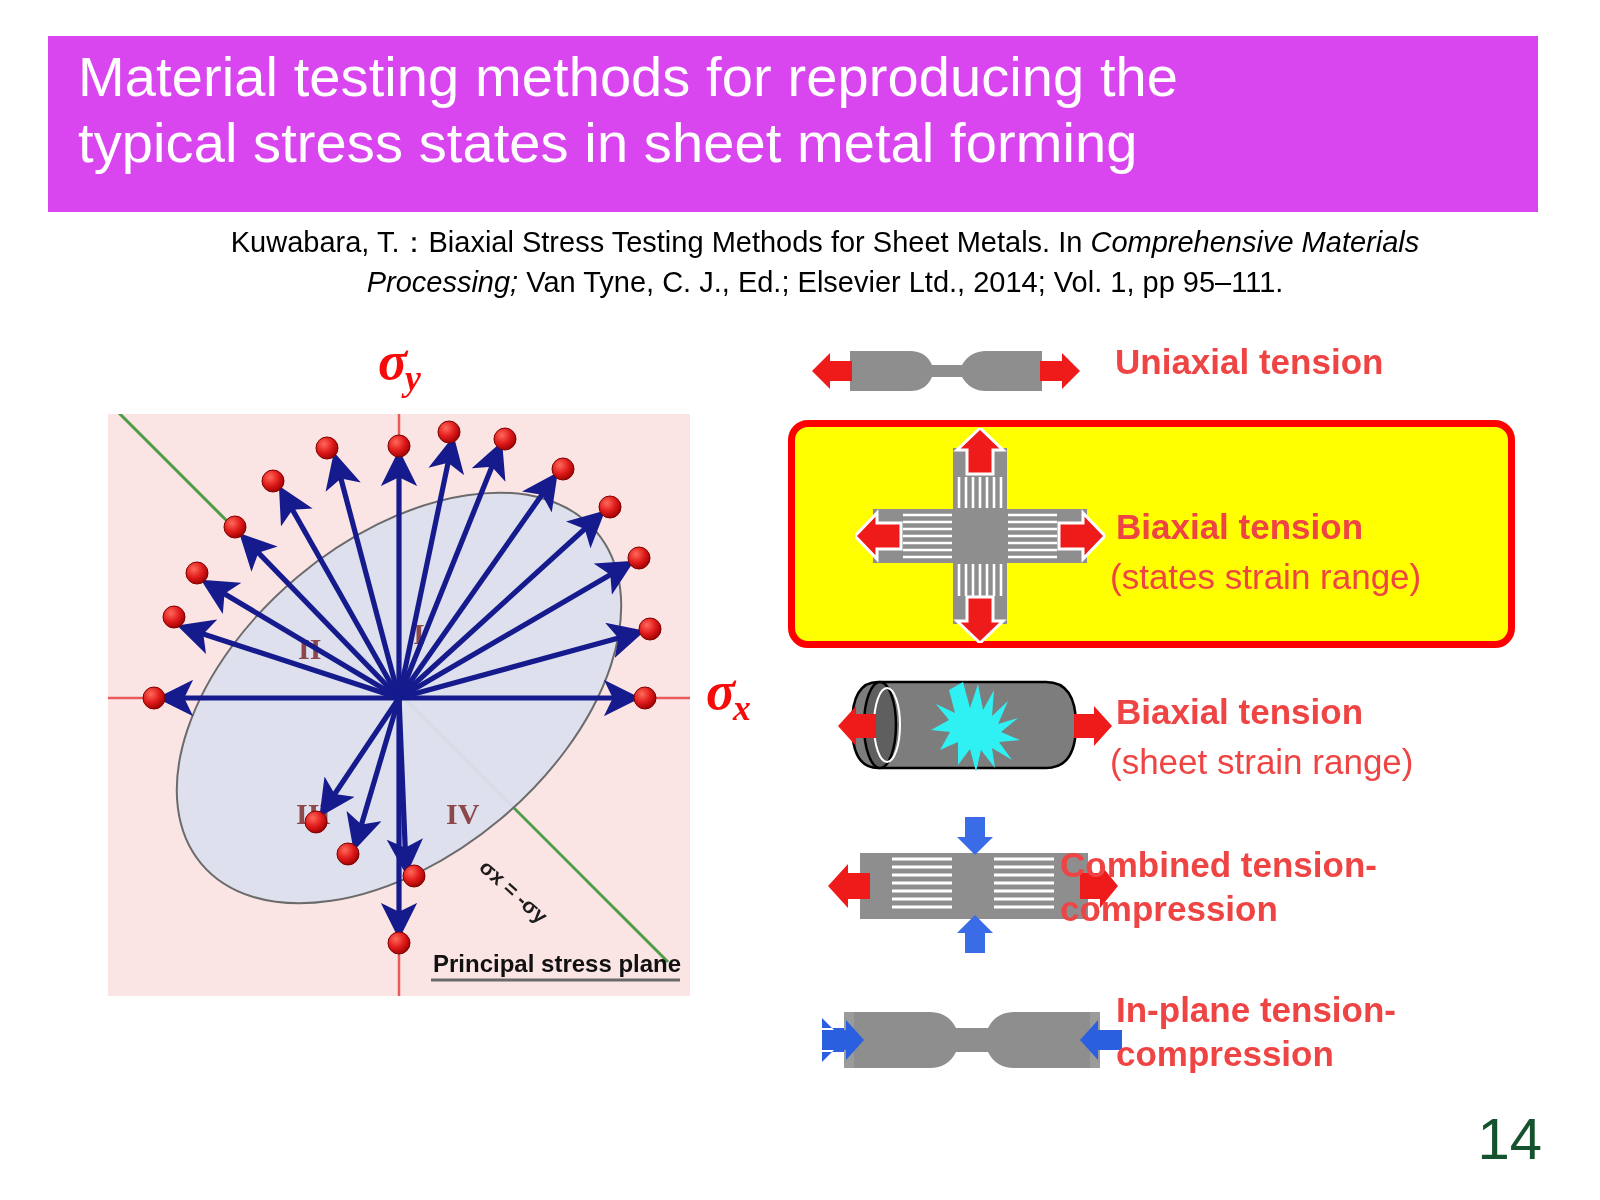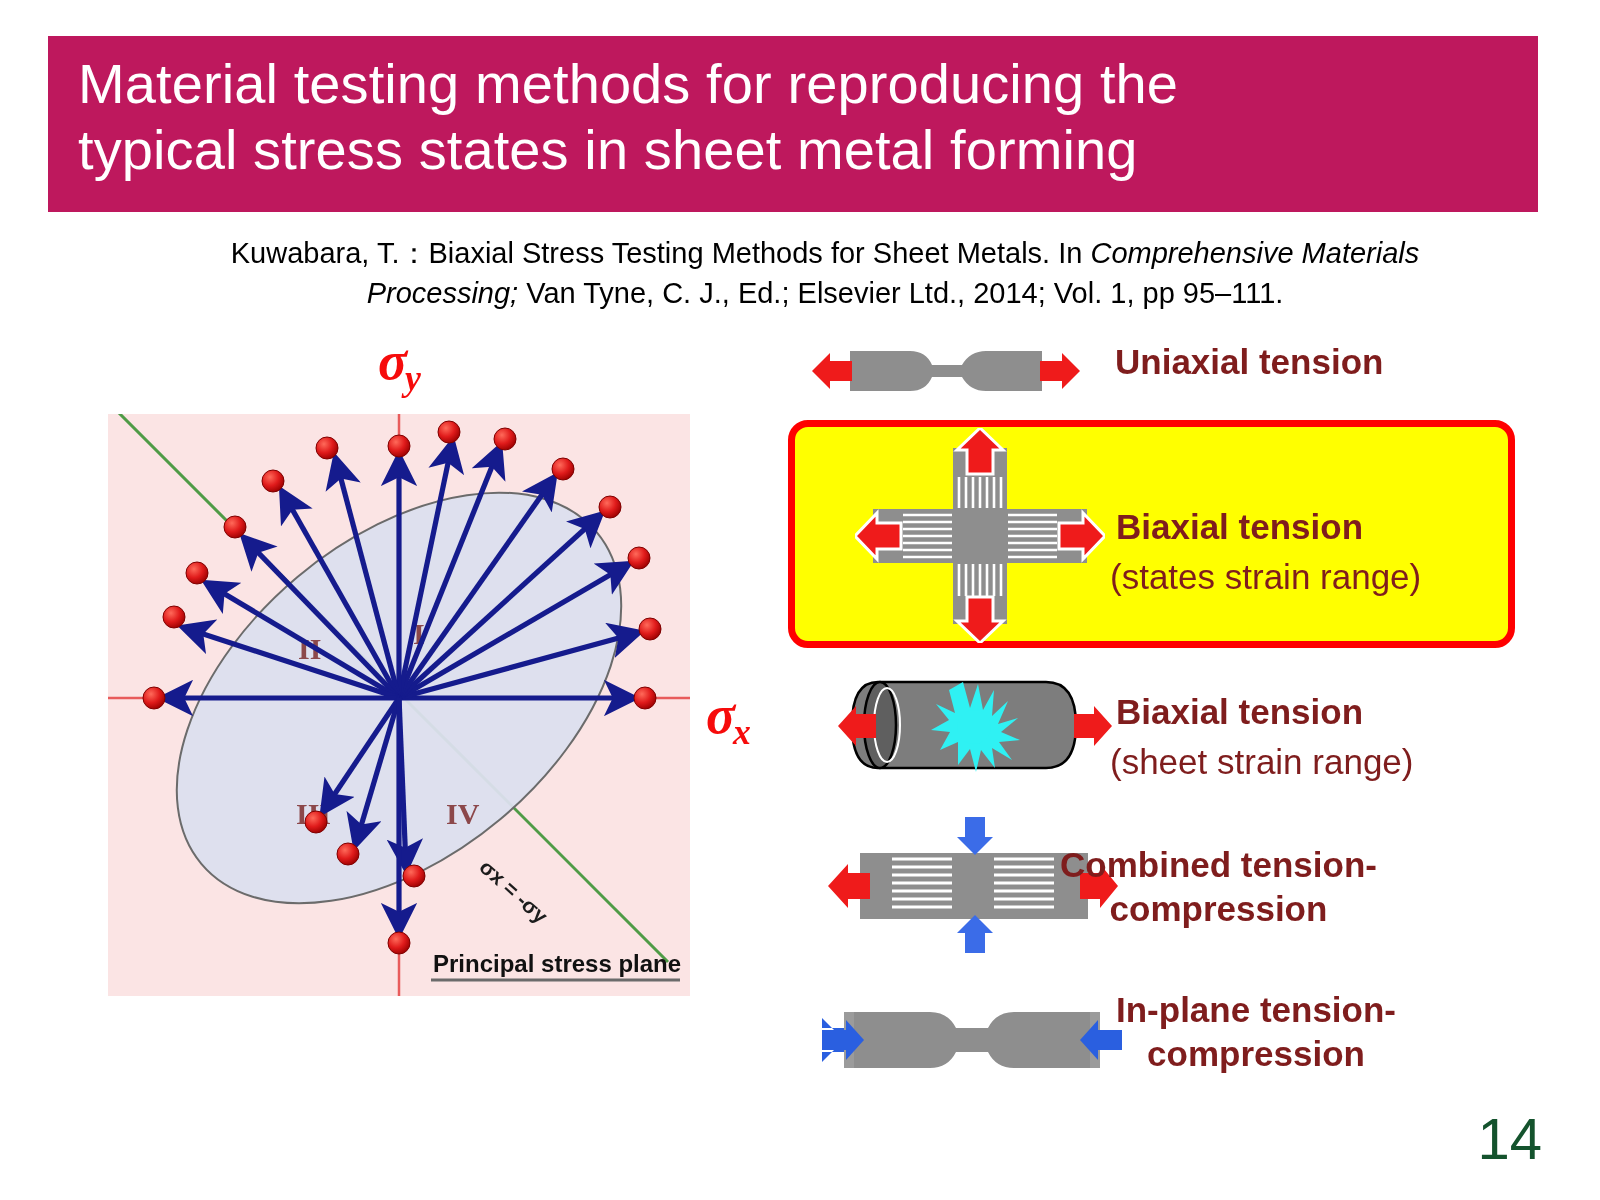--- a/index.html
+++ b/index.html
@@ -6,58 +6,58 @@
   body{
     width:1600px;height:1200px;
     background:#ffffff;
     font-family:"Liberation Sans", sans-serif;
     position:relative;
     overflow:hidden;
   }
   
   #title-bar{
     position:absolute;left:48px;top:36px;width:1490px;height:176px;
-    background:#be185d;
+    background:#d946ef;
     box-sizing:border-box;
-    padding:15px 0 0 30px;
+    padding:8px 0 0 30px;
   }
   #title-text{
     color:#ffffff;
     font-size:56px;
     line-height:66px;
     font-weight:400;
     letter-spacing:0.1px;
     white-space:pre-line;
   }
   
   #citation{
-    position:absolute;left:160px;top:233px;width:1330px;
+    position:absolute;left:160px;top:222px;width:1330px;
     text-align:center;
     font-size:29px;
     line-height:40px;
     color:#000;
   }
   #citation .it{font-style:italic;}
   
   #chart-wrap{
     position:absolute;left:108px;top:414px;width:582px;height:582px;
   }
   #chart-svg{display:block;}
   
   .axis-label{
     position:absolute;color:#f60b0b;font-weight:700;font-style:italic;
     font-family:"Liberation Serif", serif;
   }
   #sigma-y-label{left:378px;top:330px;font-size:54px;font-style:italic;}
-  #sigma-x-label{left:706px;top:684px;font-size:54px;}
+  #sigma-x-label{left:706px;top:660px;font-size:54px;}
   .sub{font-size:0.66em;vertical-align:-0.32em;margin-left:-2px;}
   
   .row{position:absolute;}
   .row-label{
-    position:absolute;color:#7f1d1d;text-align:center;
+    position:absolute;color:#ef4444;
   }
   .lbl-bold{font-weight:700;font-size:35px;line-height:44px;white-space:pre-line;}
   .lbl-reg{font-weight:400;font-size:35px;line-height:44px;}
   
   #biaxial-box{
     position:absolute;left:788px;top:420px;width:727px;height:228px;
     background:#ffff00;
     border:7px solid #ff0000;
     border-radius:20px;
     box-sizing:border-box;

